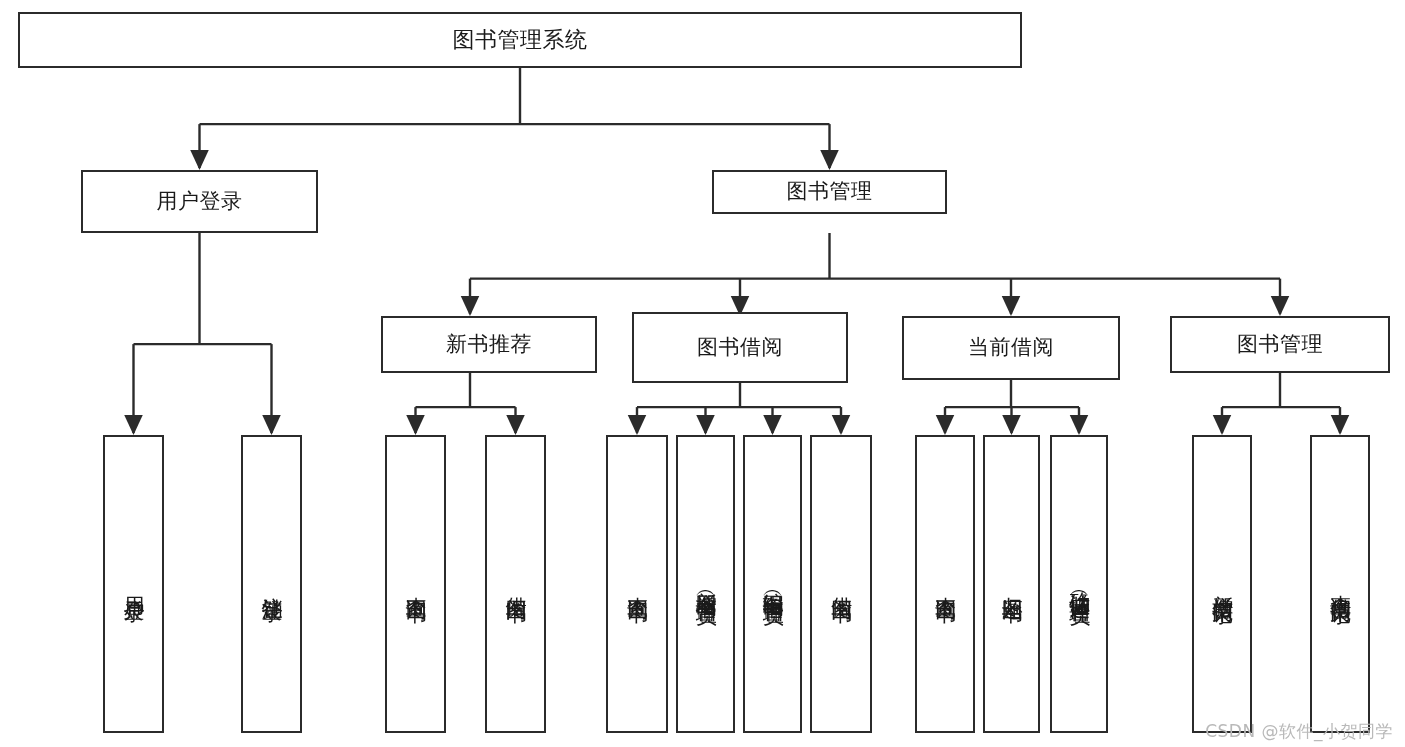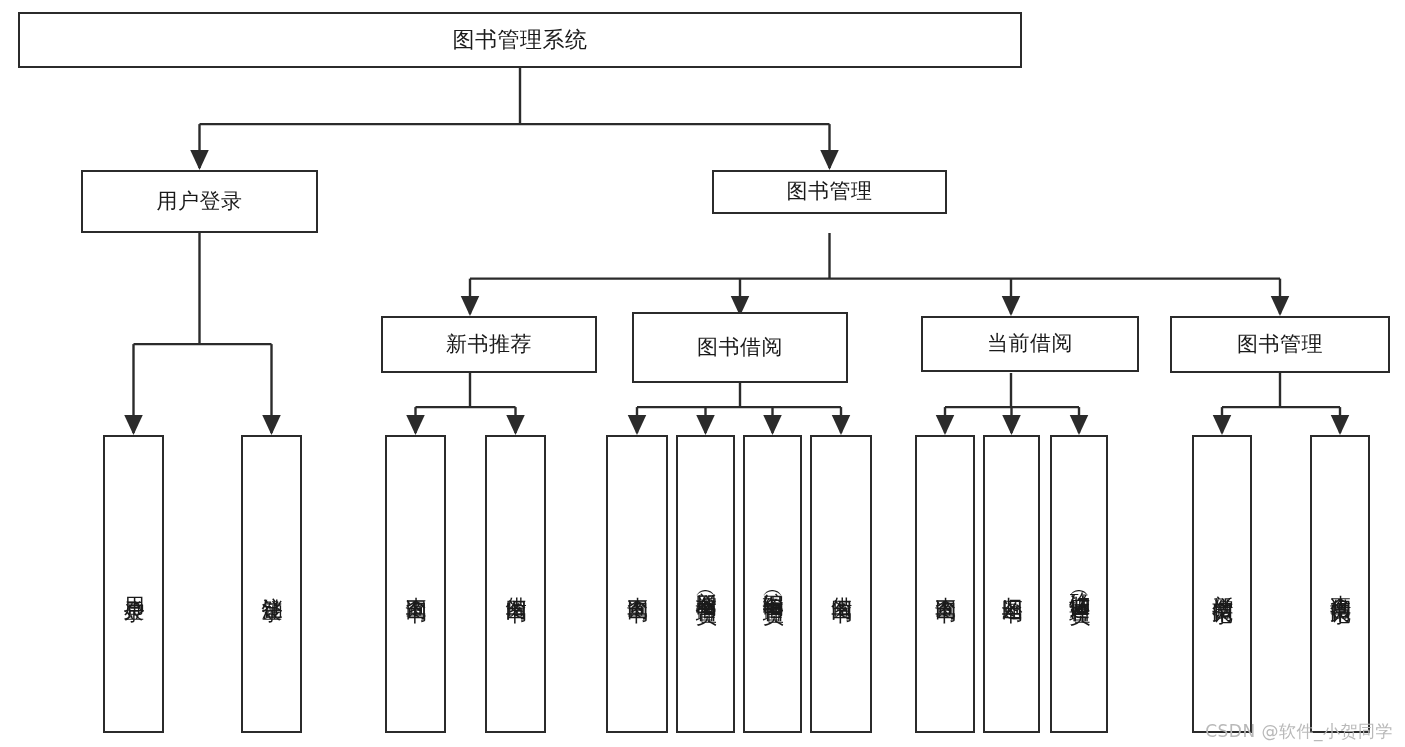--- a/index.html
+++ b/index.html
@@ -132,21 +132,21 @@
       </div>
       <div class="node horiz" style="left: 712px; top: 170px; width: 235px; height: 44px;">
         <span class="node-label">图书管理</span>
       </div>
       <div class="node horiz" style="left: 362px; top: 316px; width: 216px; height: 57px; margin-left: 19px;">
         <span class="node-label">新书推荐</span>
       </div>
       <div class="node horiz" style="left: 632px; top: 312px; width: 216px; height: 71px;">
         <span class="node-label">图书借阅</span>
       </div>
-      <div class="node horiz" style="left: 921px; top: 316px; width: 218px; height: 56px;">
+      <div class="node horiz" style="left: 902px; top: 316px; width: 218px; height: 64px;">
         <span class="node-label">当前借阅</span>
       </div>
       <div class="node horiz" style="left: 1170px; top: 316px; width: 220px; height: 57px;">
         <span class="node-label">图书管理</span>
       </div>
       <div class="node vert" style="left: 103px; top: 435px; width: 61px; height: 298px;">
         <span class="node-label">用户登录</span>
       </div>
       <div class="node vert" style="left: 241px; top: 435px; width: 61px; height: 298px;">
         <span class="node-label">注销登录</span>

